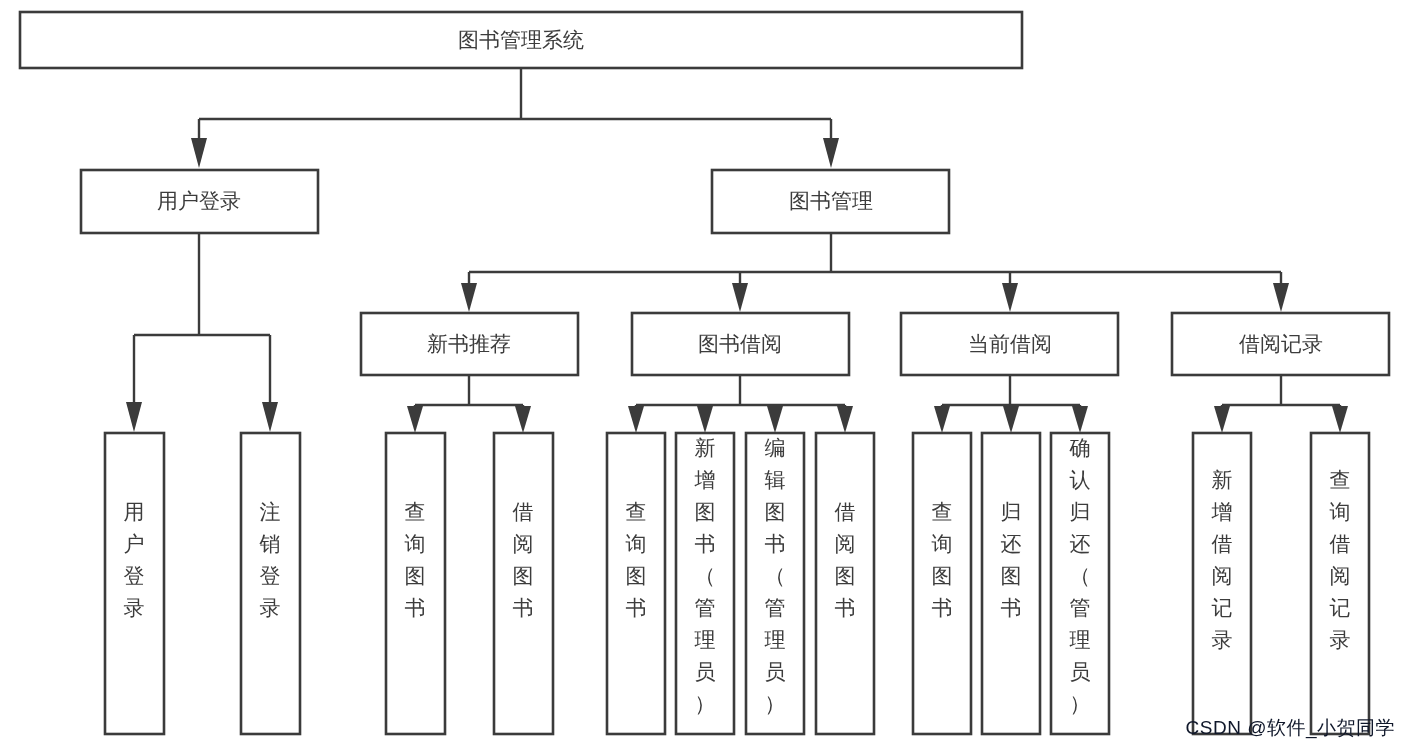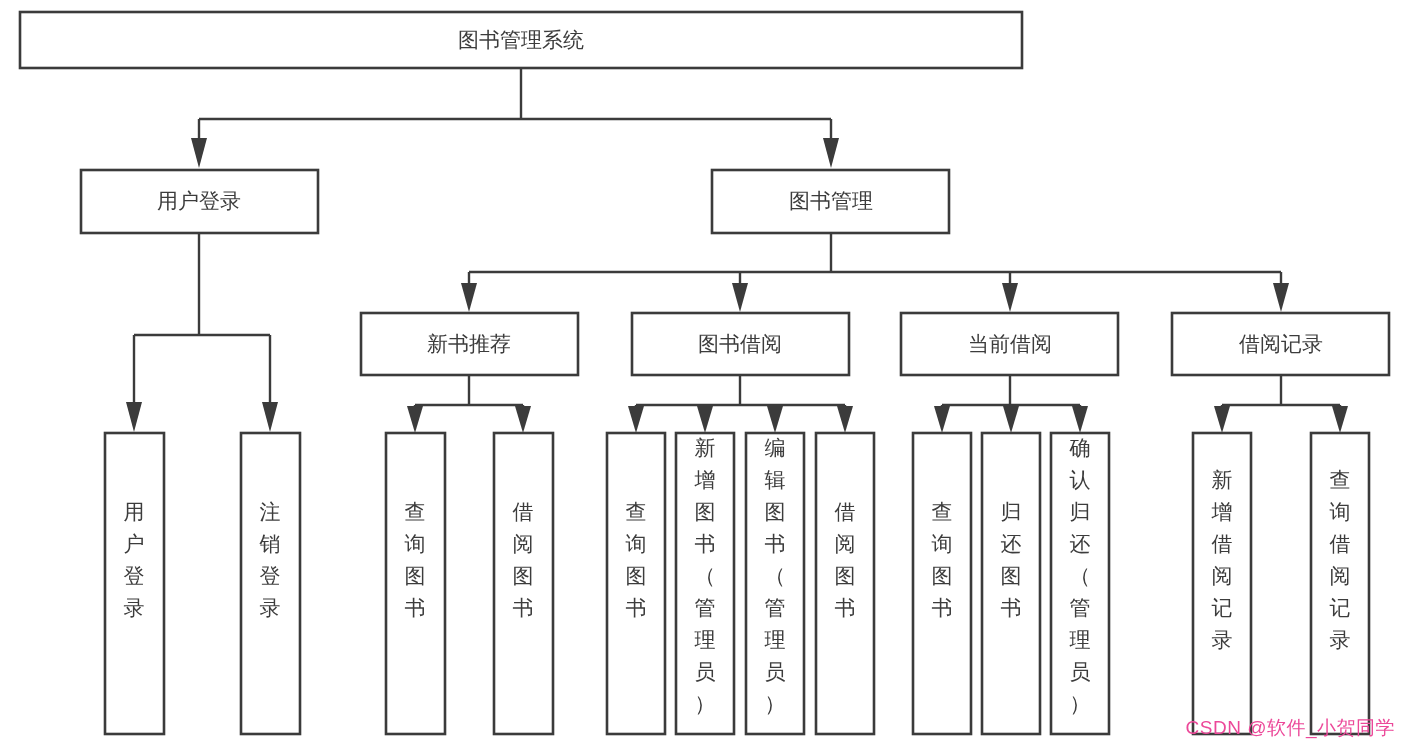--- a/index.html
+++ b/index.html
@@ -54,21 +54,21 @@
     font-family: "Liberation Sans", "DejaVu Sans", sans-serif;
     font-size: 21px;
     text-anchor: middle;
   }
   .watermark {
     position: absolute;
     right: 10px;
     bottom: 6px;
     font-family: "Liberation Sans", "DejaVu Sans", sans-serif;
     font-size: 19px;
-    color: #ec4899;
+    color: #0f172a;
     letter-spacing: 0.5px;
     white-space: nowrap;
     user-select: none;
   }
 </style>
 </head>
 <body>
 
 <div id="diagram-root">
 

